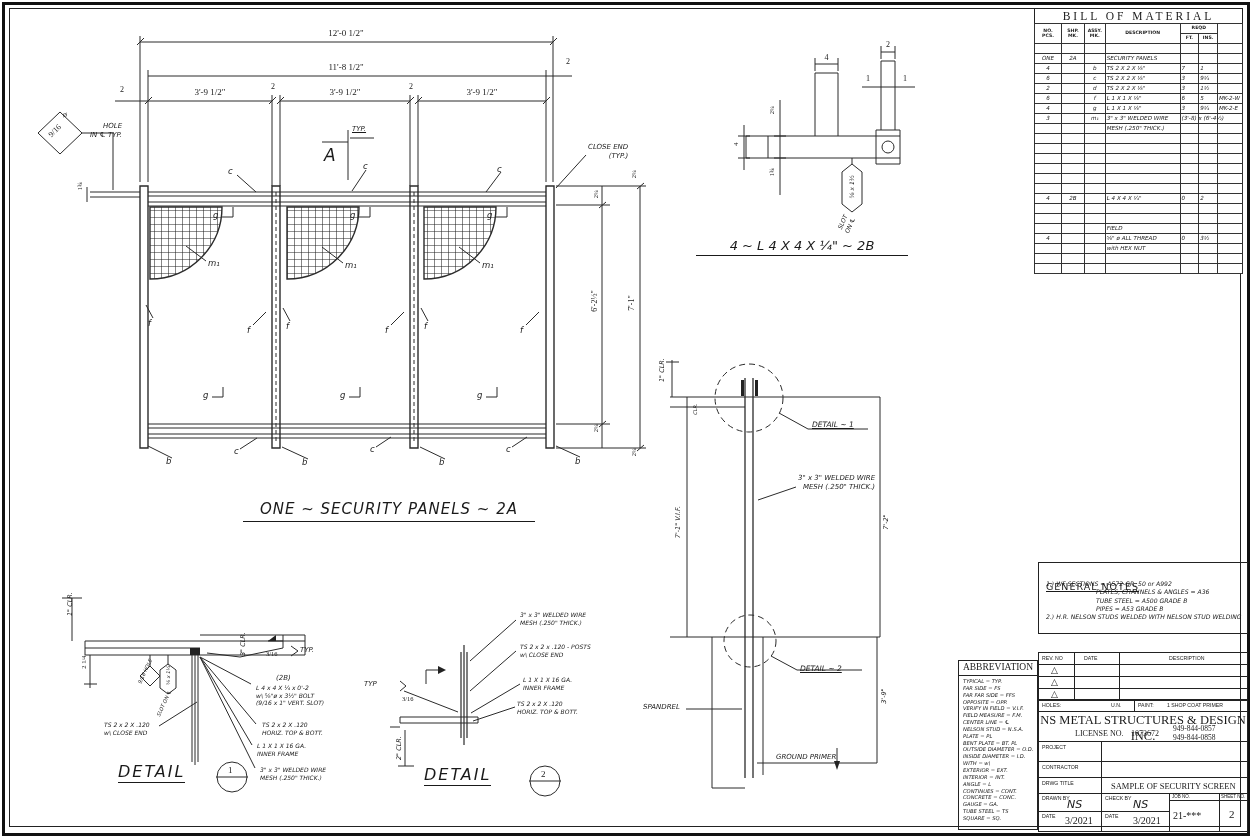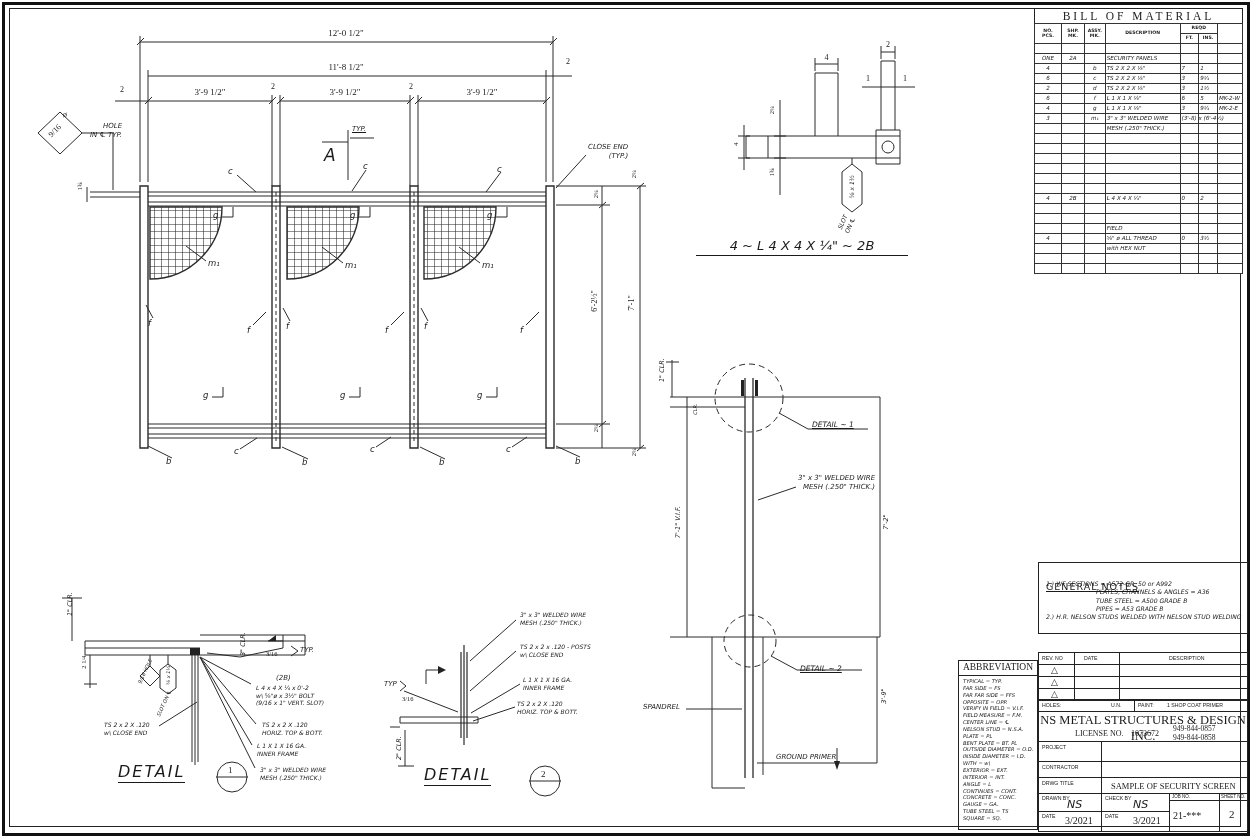--- a/index.html
+++ b/index.html
@@ -205,20 +205,21 @@
   <div class="t lbl" style="left:520px;top:325px;">f</div>
   <div class="t lbl" style="left:213px;top:210px;">g</div>
   <div class="t lbl" style="left:350px;top:210px;">g</div>
   <div class="t lbl" style="left:487px;top:210px;">g</div>
   <div class="t lbl" style="left:203px;top:390px;">g</div>
   <div class="t lbl" style="left:340px;top:390px;">g</div>
   <div class="t lbl" style="left:477px;top:390px;">g</div>
   <div class="t lbl" style="left:208px;top:258px;">m₁</div>
   <div class="t lbl" style="left:345px;top:260px;">m₁</div>
   <div class="t lbl" style="left:482px;top:260px;">m₁</div>
+  <div class="t title ctr" style="left:243px;top:500px;width:292px;">ONE  ~  SECURITY  PANELS  ~  2A</div>
 
   <div class="t dim8 ctr" style="left:815px;top:53px;width:23px;">4</div>
   <div class="t dim8 ctr" style="left:881px;top:40px;width:14px;">2</div>
   <div class="t dim8" style="left:866px;top:74px;">1</div>
   <div class="t dim8" style="left:903px;top:74px;">1</div>
   <div class="t dim6 rot" style="left:762px;top:106px;width:20px;">2¼</div>
   <div class="t dim6 rot" style="left:726px;top:140px;width:20px;">4</div>
   <div class="t dim6 rot" style="left:762px;top:168px;width:20px;">1¾</div>
   <div class="t an6 rot" style="left:828px;top:183px;width:48px;">⅝ x 1½</div>
   <div class="t an6 rot65" style="left:826px;top:216px;width:40px;">SLOT
@@ -253,21 +254,21 @@
 HORIZ. TOP &amp; BOTT.</div>
   <div class="t an6" style="left:257px;top:742px;">L 1 X 1 X 16 GA.
 INNER FRAME</div>
   <div class="t an6" style="left:260px;top:766px;">3" x 3" WELDED WIRE
 MESH (.250" THICK.)</div>
   <div class="t an6" style="left:104px;top:721px;">TS 2 x 2 X .120
 w\ CLOSE END</div>
   <div class="t dtitle" style="left:118px;top:762px;">DETAIL</div>
   <div class="t dim" style="left:228px;top:765px;">1</div>
 
-  <div class="t an" style="left:384px;top:680px;">TYP</div>
+  <div class="t an" style="left:364px;top:680px;">TYP</div>
   <div class="t dim6" style="left:402px;top:695px;">3/16</div>
   <div class="t an65 rot" style="left:377px;top:744px;width:44px;">2" CLR.</div>
   <div class="t an6" style="left:520px;top:611px;">3" x 3" WELDED WIRE
 MESH (.250" THICK.)</div>
   <div class="t an6" style="left:520px;top:643px;">TS 2 x 2 x .120 - POSTS
 w\ CLOSE END</div>
   <div class="t an6" style="left:523px;top:676px;">L 1 X 1 X 16 GA.
 INNER FRAME</div>
   <div class="t an6" style="left:517px;top:700px;">TS 2 x 2 X .120
 HORIZ. TOP &amp; BOTT.</div>

